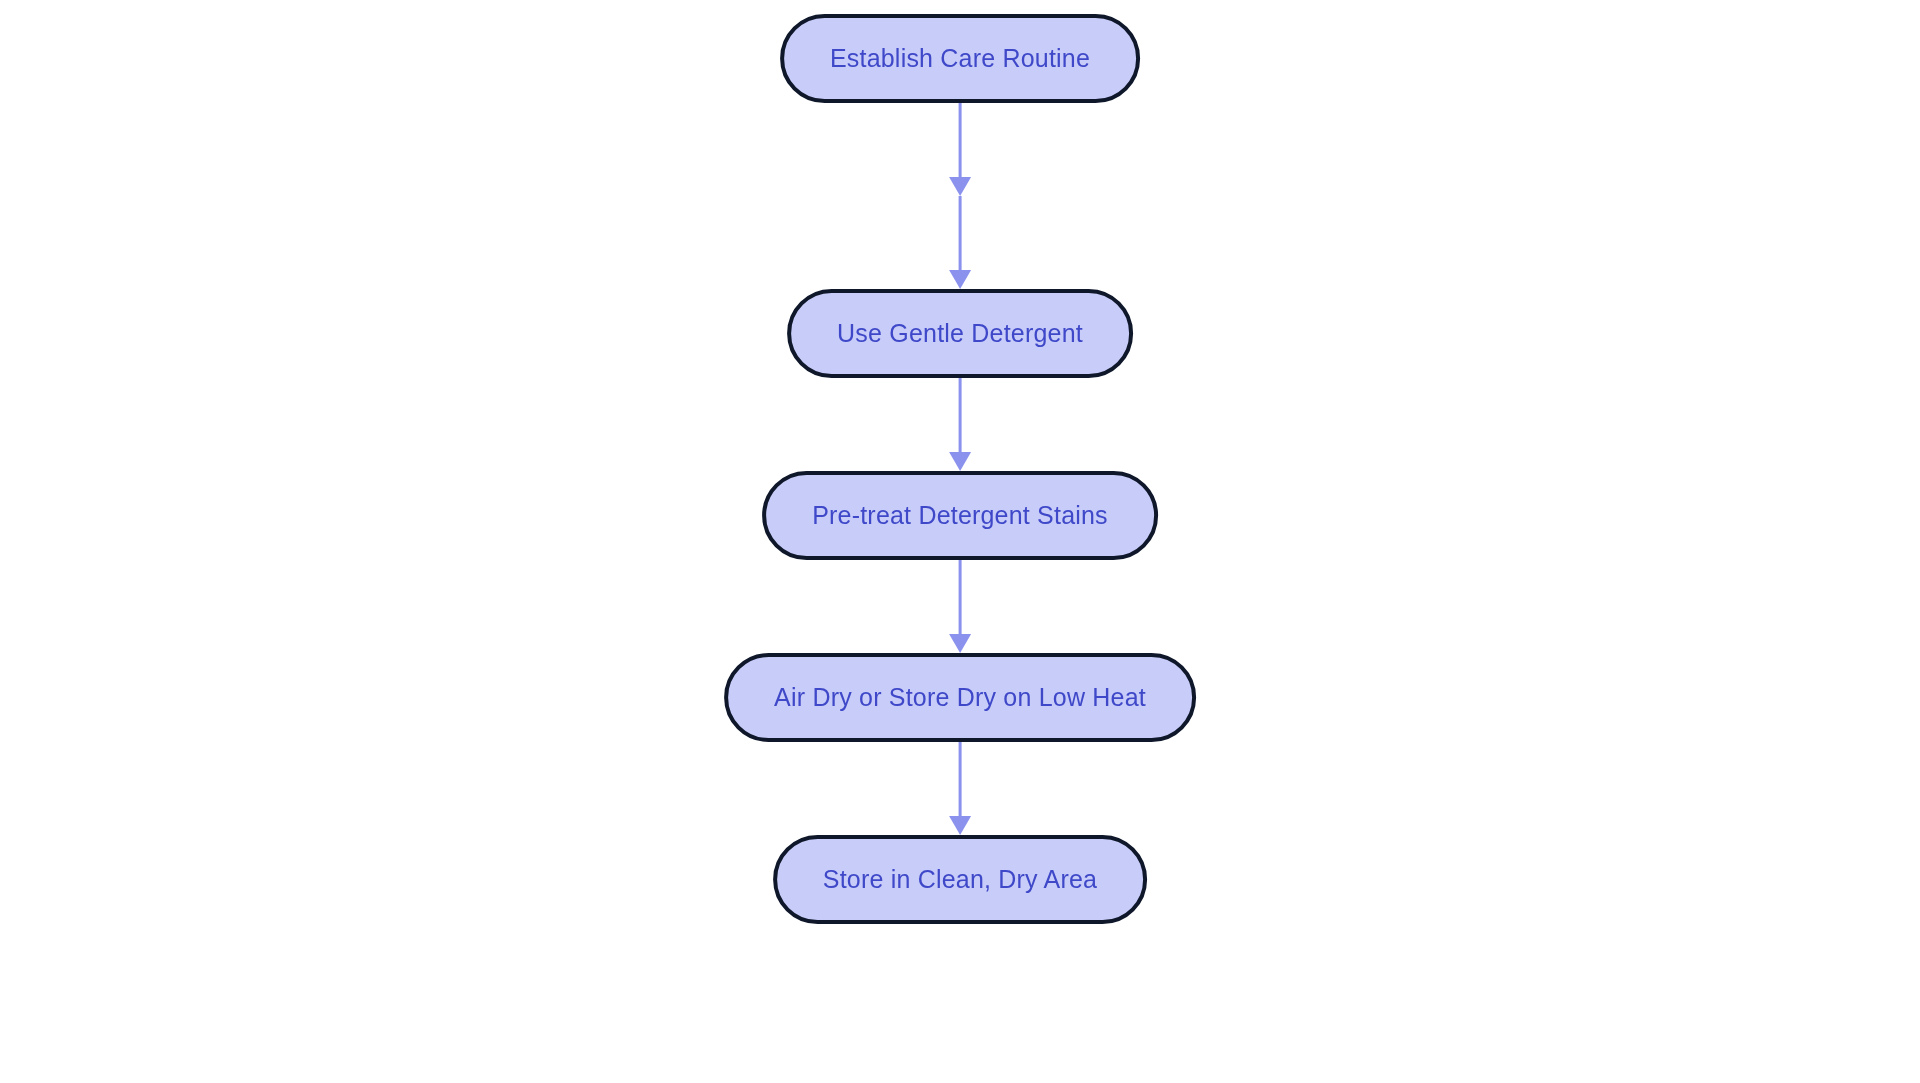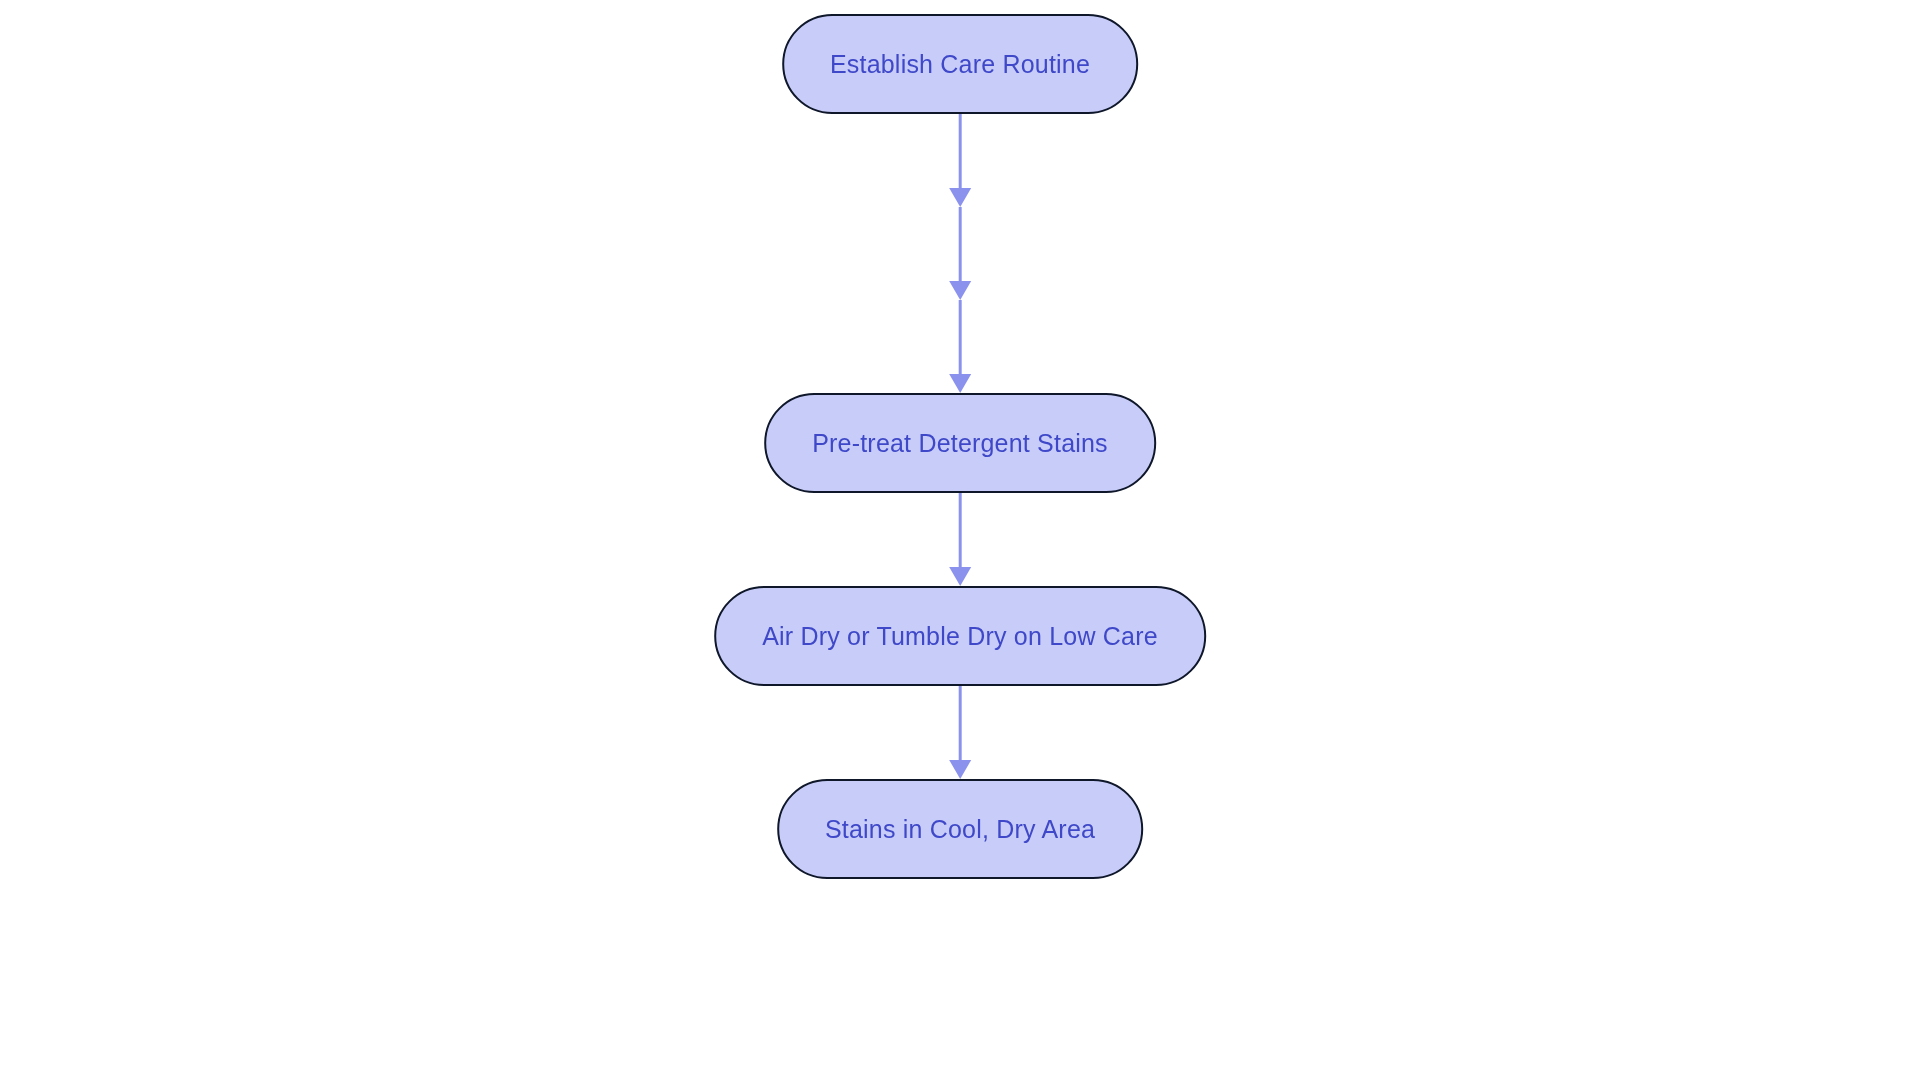--- a/index.html
+++ b/index.html
@@ -22,25 +22,25 @@
     left: 50%;
     transform: translateX(-50%);
     display: flex;
     flex-direction: column;
     align-items: center;
   }
   .flow-node {
     display: flex;
     align-items: center;
     justify-content: center;
-    height: 100px;
+    height: 89px;
     padding: 0 46px;
     border-radius: 50px;
     background: #c8ccf9;
-    border: 2px solid #0f172a;
+    border: 4px solid #0f172a;
     color: #3e48c8;
     font-size: 25px;
     white-space: nowrap;
     letter-spacing: 0.2px;
   }
   .flow-arrow {
     position: relative;
     width: 26px;
     height: 93px;
     flex: 0 0 93px;
@@ -78,36 +78,37 @@
       <span class="shaft"></span>
       <span class="head"></span>
     </div>
 
 
     <div class="flow-arrow">
       <span class="shaft"></span>
       <span class="head"></span>
     </div>
 
+    <div class="flow-node">Use Gentle Detergent</div>
 
     <div class="flow-arrow">
       <span class="shaft"></span>
       <span class="head"></span>
     </div>
 
     <div class="flow-node">Pre-treat Detergent Stains</div>
 
     <div class="flow-arrow">
       <span class="shaft"></span>
       <span class="head"></span>
     </div>
 
-    <div class="flow-node">Air Dry or Tumble Dry on Low Care</div>
+    <div class="flow-node">Air Dry or Store Dry on Low Heat</div>
 
     <div class="flow-arrow">
       <span class="shaft"></span>
       <span class="head"></span>
     </div>
 
-    <div class="flow-node">Stains in Cool, Dry Area</div>
+    <div class="flow-node">Store in Clean, Dry Area</div>
 
   </div>
 </div>
 
 </body></html>

